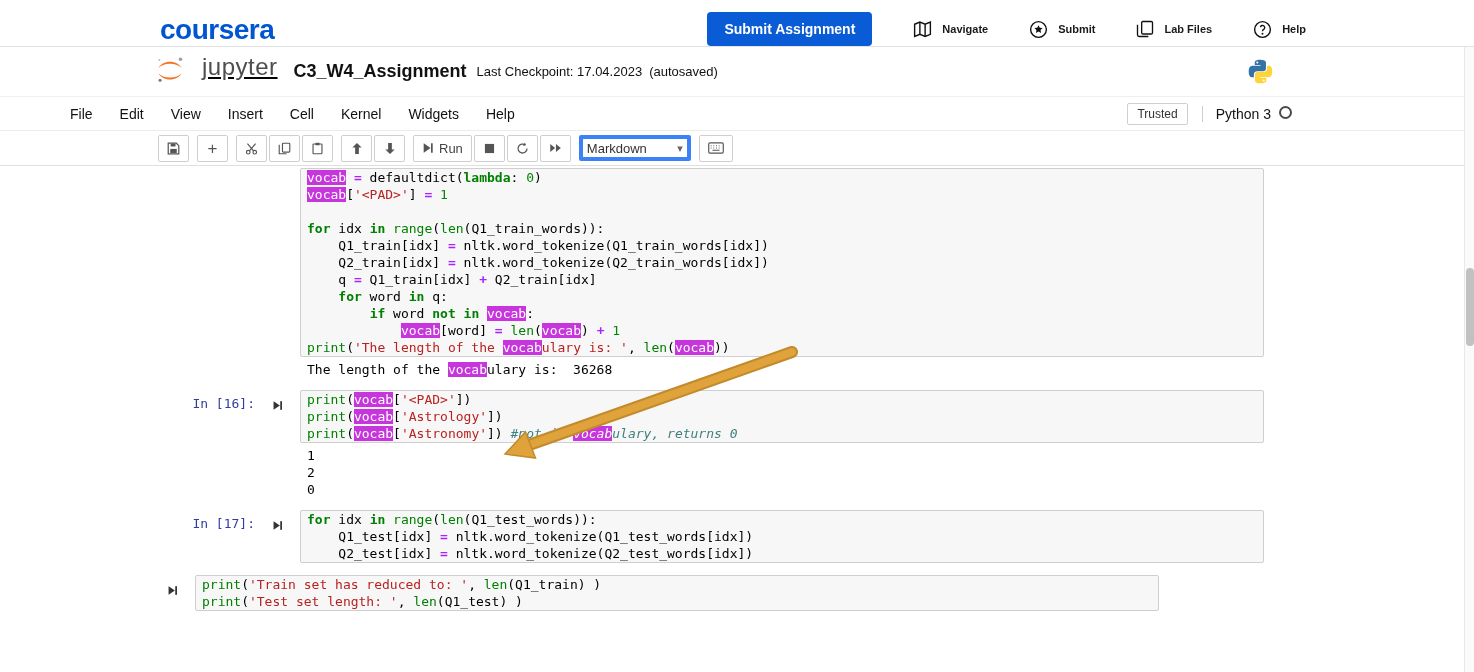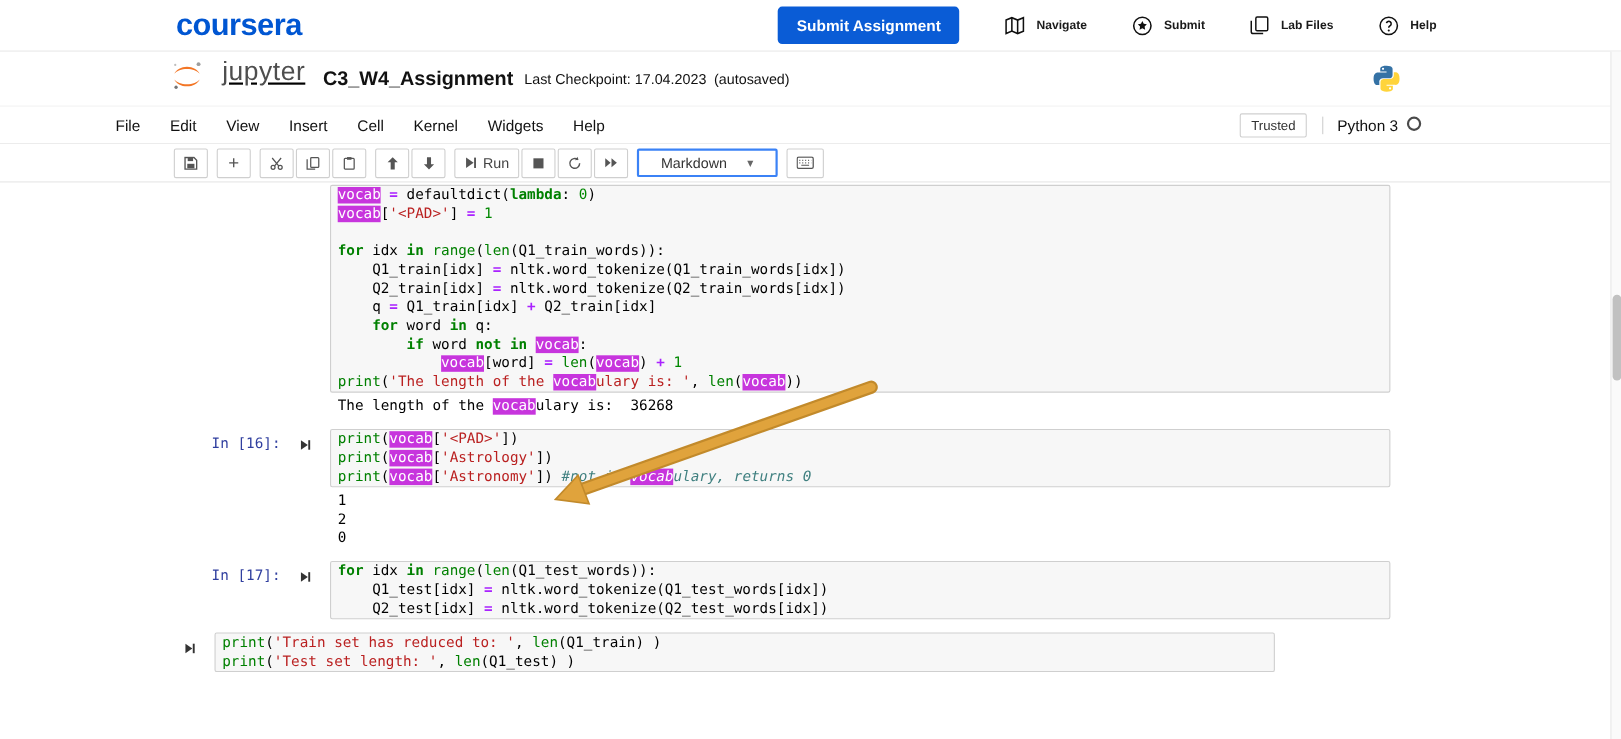--- a/index.html
+++ b/index.html
@@ -1,20 +1,20 @@
 <!DOCTYPE html>
 <html style="--coursera-blue: #0056D2; --submit-bg: #0a5cd6; --jupyter-orange: #F37626; --highlight: #C735DD; --kw: #008000; --builtin: #008000; --str: #BA2121; --num: #008800; --op: #AA22FF; --comment: #408080; --prompt: #303F9F; --arrow: #E0A33C;"><head>
 <meta charset="utf-8">
 <style>
   * { margin:0; padding:0; box-sizing:border-box; }
   html,body { width:1474px; height:672px; overflow:hidden; background:#fff;
     font-family:"Liberation Sans", sans-serif; position:relative; }
 
   
-  .topbar { height:47px; display:flex; align-items:center;
+  .topbar { height:47px; display:flex; align-items:flex-end;
     border-bottom:1px solid #e3e3e3; padding-left:160px; background:#fff; }
   .c-logo { color:var(--coursera-blue,#0056D2); font-weight:bold; font-size:28px;
     letter-spacing:-0.5px; }
   .top-right { margin-left:auto; margin-right:168px; display:flex; align-items:center; gap:40px; }
   .submit-btn { background:var(--submit-bg,#0a5cd6); color:#fff; border:none; border-radius:4px;
     height:34px; padding:0 17px; font-size:14px; font-weight:bold; cursor:pointer;
     font-family:"Liberation Sans",sans-serif; }
   .top-nav-item { display:flex; align-items:center; gap:9px; background:none; border:none;
     font-size:11px; font-weight:bold; color:#1a1a1a; cursor:pointer;
     font-family:"Liberation Sans",sans-serif; }
@@ -24,44 +24,44 @@
   .jp-header { height:50px; display:flex; align-items:center; padding-left:155px;
     border-bottom:1px solid #efefef; background:#fff; }
   .jp-logo { display:flex; align-items:flex-start; gap:17px; cursor:pointer;text-decoration:underline; }
   .jp-logo-text { font-size:24px; color:#4e4e4e; letter-spacing:0.5px; line-height:1; padding-bottom:3px; }
   .nb-title { font-size:18px; font-weight:bold; color:#111; margin-left:16px; }
   .checkpoint { font-size:13px; color:#111; margin-left:10px; }
   .autosaved { font-size:13px; color:#111; margin-left:7px; }
   .py-logo { margin-left:auto; margin-right:200px; display:flex; align-items:center; }
 
   
-  .menubar { height:34px; display:flex; align-items:center; padding-left:105px;
+  .menubar { height:34px; display:flex; align-items:center; padding-left:70px;
     border-bottom:1px solid #ececec; background:#fff; }
   .menus { display:flex; gap:27px; }
   .menu-item { font-size:14px; color:#111; cursor:pointer; }
   .menu-right { margin-left:auto; margin-right:182px; display:flex; align-items:center; }
   .trusted { border:1px solid #cfcfcf; border-radius:2px; color:#333; font-size:12px;
     padding:3px 9px; cursor:pointer; }
   .kgroup { border-left:1px solid #cfcfcf; margin-left:14px; padding-left:13px;
     display:flex; align-items:flex-start; gap:8px; }
   .kernel-name { font-size:14px; color:#111; }
   .kcircle { width:13px; height:13px; border:2px solid #4a4a4a; border-radius:50%; display:inline-block; }
 
   
   .toolbar { height:35px; display:flex; align-items:center; gap:8px; padding-left:158px;
     border-bottom:1px solid #e0e0e0; background:#fff; }
   .btn-group { display:flex; gap:2px; }
   .tb-btn { height:27px; min-width:31px; background:#fff; border:1px solid #cfcfcf;
     border-radius:2px; display:flex; align-items:center; justify-content:center; gap:5px;
     padding:0 8px; cursor:pointer; color:#555; font-family:"Liberation Sans",sans-serif; }
   .tb-label { font-size:13px; color:#444; }
   .glyph { font-size:15px; color:#555; line-height:1; }
-  .celltype { width:128px; height:26px; border:2px solid #3b82f6; border-radius:2px;
+  .celltype { width:112px; height:26px; border:4px solid #3b82f6; border-radius:2px;
     background:#fff; display:flex; align-items:center; justify-content:space-between;
-    padding:0 20px; font-size:13px; color:#333; cursor:pointer; }
+    padding:0 4px; font-size:13px; color:#333; cursor:pointer; }
   .caret { color:#666; font-size:11px; }
 
   
   .notebook { padding:2px 0 0 150px; background:#fff; }
   .cell { margin-bottom:12px; }
   .cell-row { display:flex; }
   .prompt { width:105px; text-align:right; font-family:"DejaVu Sans Mono",monospace;
     font-size:13px; color:var(--prompt,#303F9F); padding-top:6px; white-space:pre; }
   .runic { width:45px; text-align:center; padding-top:7px; }
   .input-area { width:964px; background:#f7f7f7; border:1px solid #cfcfcf; border-radius:2px;

